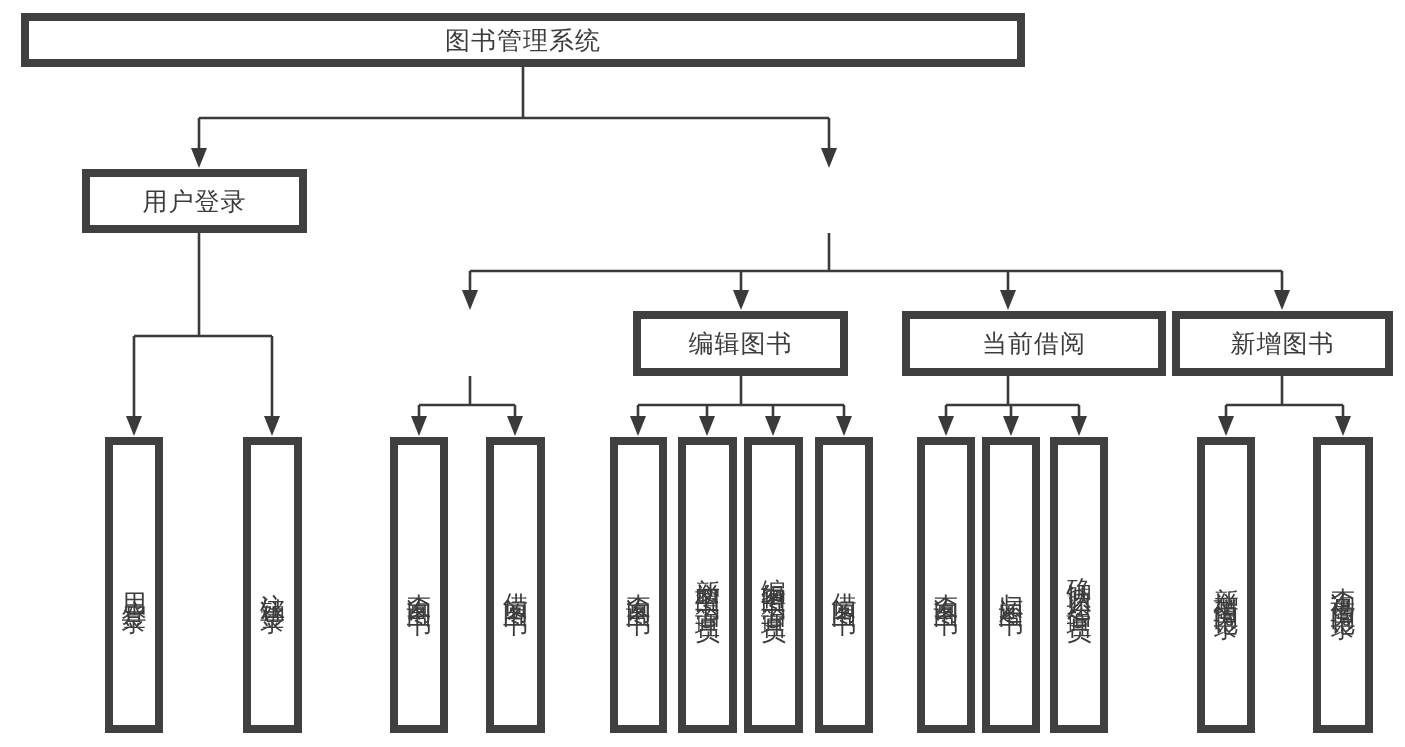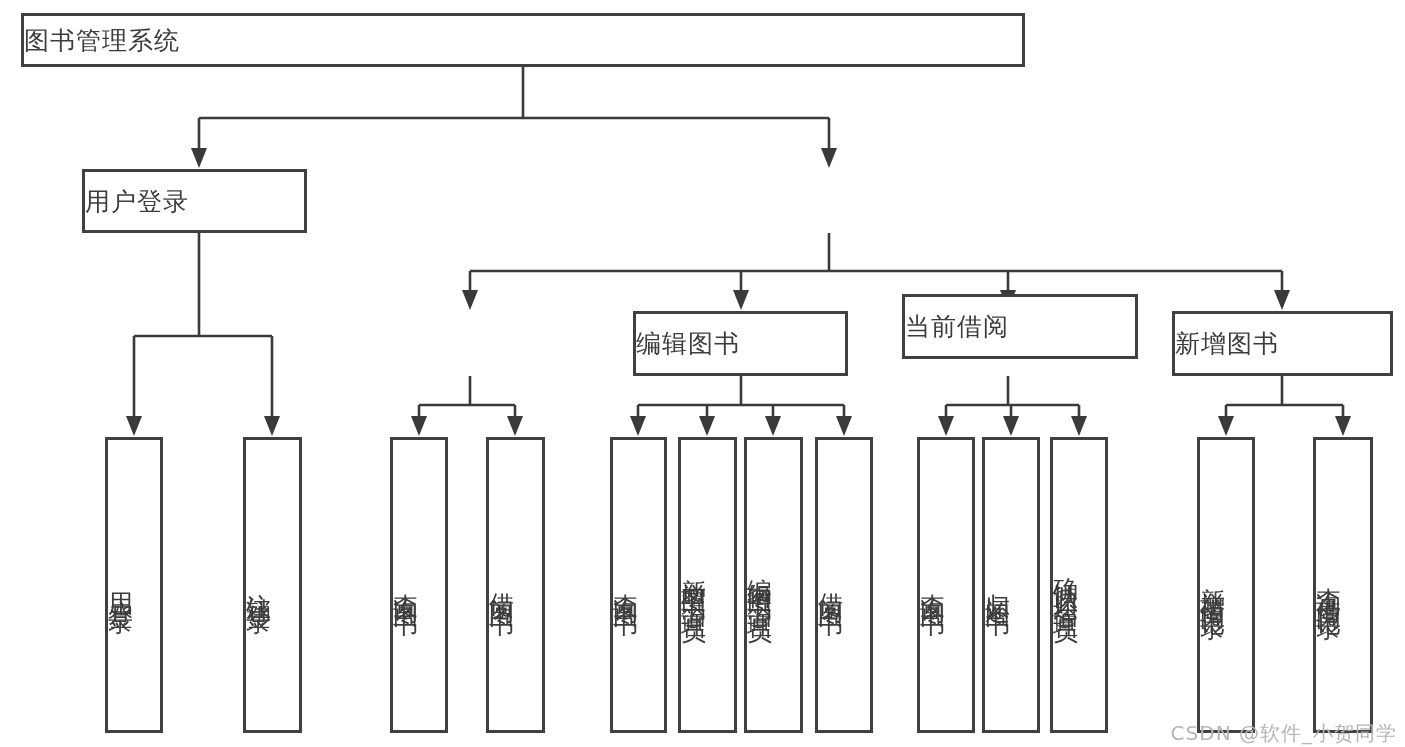--- a/index.html
+++ b/index.html
@@ -7,23 +7,24 @@
     position:relative;
     width:1405px;height:747px;
     background:#ffffff;
     font-family:"DejaVu Sans", sans-serif;
     overflow:hidden;
   }
   .box{
     position:absolute;
     box-sizing:border-box;
     background:#ffffff;
-    border:3px solid #404040;
+    border:8px solid #404040;
     display:flex;
     align-items:center;
+    justify-content:center;
     color:#3c3c3c;
   }
   .hlabel{
     font-size:25px;
     letter-spacing:1px;
     white-space:nowrap;
   }
   .leaf .vtext{
     writing-mode:vertical-rl;
     text-orientation:mixed;
@@ -85,21 +86,21 @@
     <span class="hlabel">图书管理系统</span>
   </div>
 
   <div class="box" style="left:82px;top:169px;width:225px;height:64px">
     <span class="hlabel">用户登录</span>
   </div>
 
   <div class="box" style="left:633px;top:311px;width:215px;height:65px">
     <span class="hlabel">编辑图书</span>
   </div>
-  <div class="box" style="left:902px;top:294px;width:236px;height:65px">
+  <div class="box" style="left:902px;top:311px;width:264px;height:65px">
     <span class="hlabel">当前借阅</span>
   </div>
   <div class="box" style="left:1172px;top:311px;width:221px;height:65px">
     <span class="hlabel">新增图书</span>
   </div>
 
   <div class="box leaf" style="left:105px;top:437px;width:58px;height:296px">
     <span class="vtext">用户登录</span>
   </div>
   <div class="box leaf" style="left:243px;top:437px;width:59px;height:296px">
@@ -136,15 +137,14 @@
     <span class="vtext">确认归还（管理员）</span>
   </div>
 
   <div class="box leaf" style="left:1197px;top:437px;width:58px;height:296px">
     <span class="vtext">新增借阅记录</span>
   </div>
   <div class="box leaf" style="left:1313px;top:437px;width:60px;height:296px">
     <span class="vtext">查询借阅记录</span>
   </div>
 
-  <div class="watermark">CSDN @软件_小贺同学</div>
 
 </div>
 
 </body></html>

